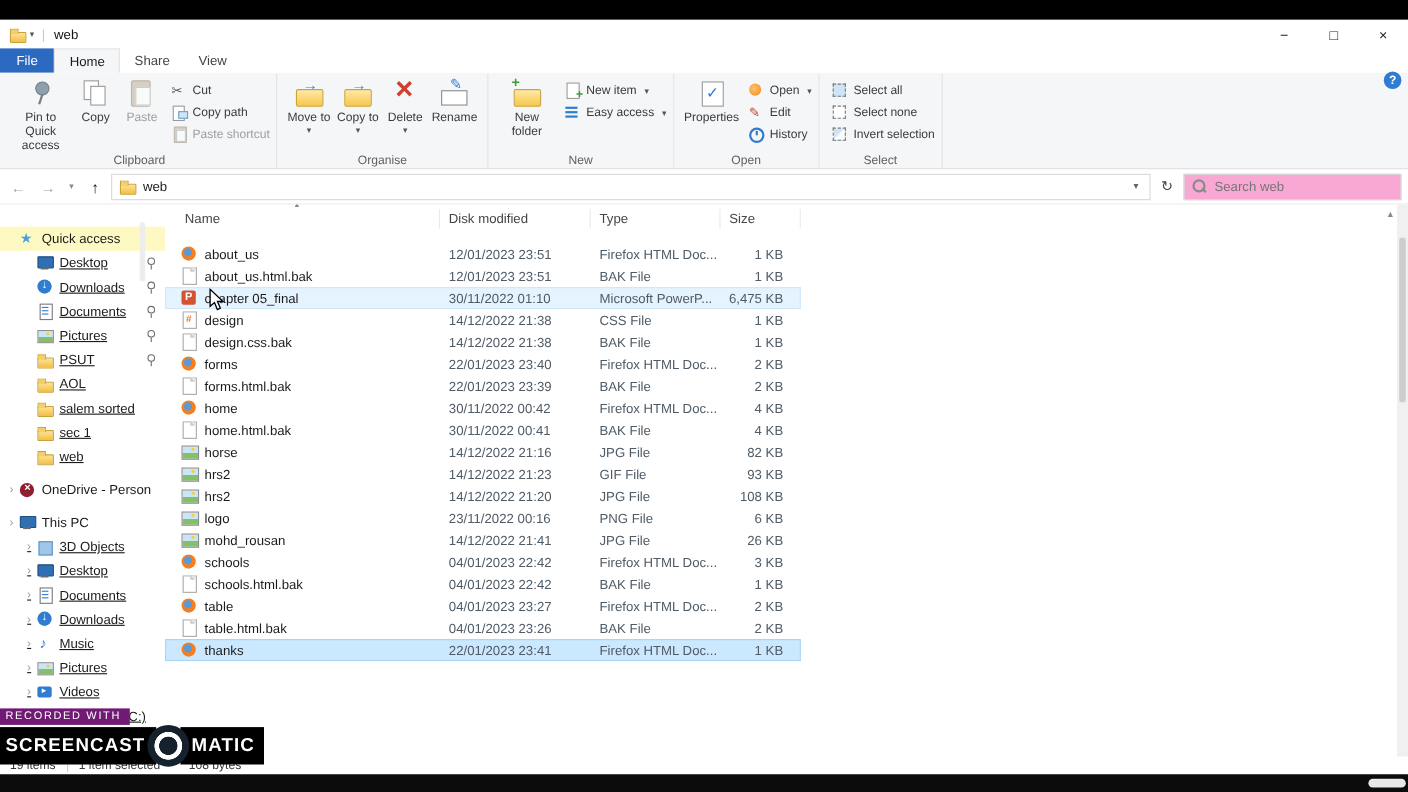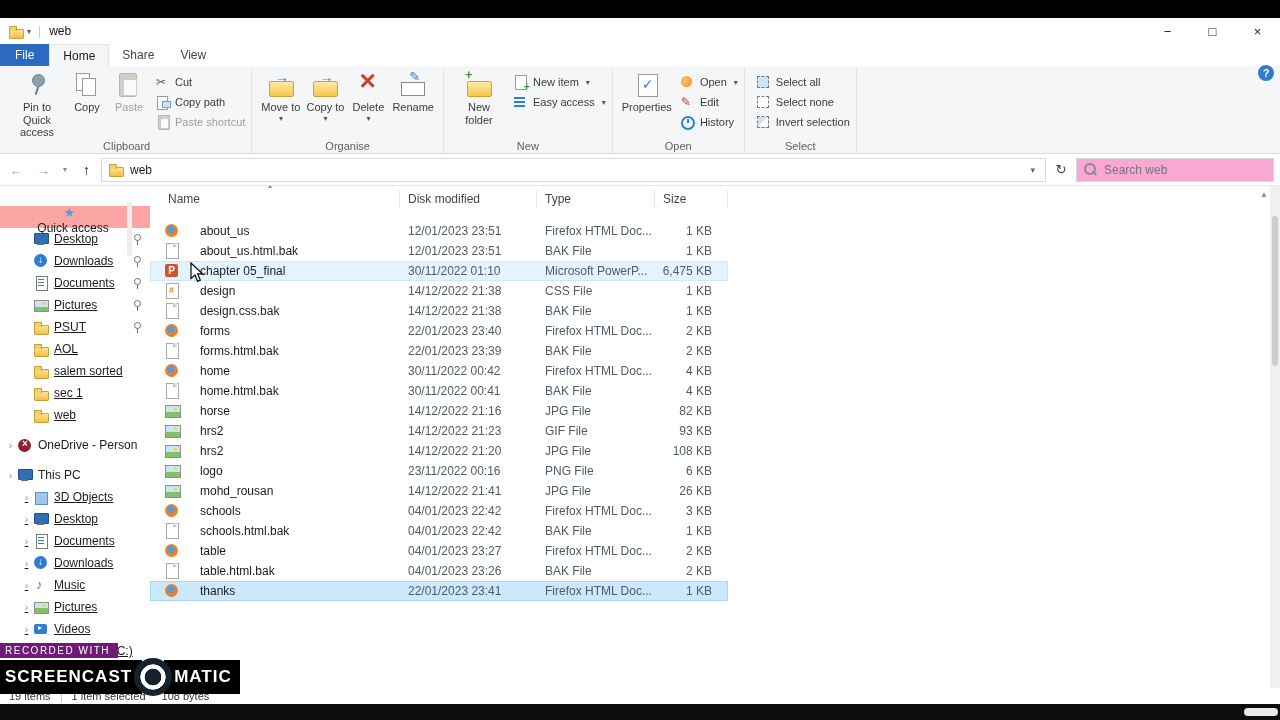--- a/index.html
+++ b/index.html
@@ -132,47 +132,47 @@
   .search-input::placeholder{color:#757575;opacity:1;}
 
   
   .main{flex:1;display:flex;position:relative;overflow:hidden;background:#fff;}
   .sidebar{width:150px;padding-top:20px;position:relative;flex:none;}
   .side-item{height:22px;display:flex;align-items:center;font-size:12px;color:#1b1b1b;padding-right:8px;white-space:nowrap;}
   .side-item.gap{margin-top:8px;}
   .chev{width:13px;text-align:center;color:#9a9a9a;font-size:11px;flex:none;}
   .lvl0{padding-left:4px;}
   .lvl1{padding-left:20px;text-decoration:underline;}
-  .hl{background:#fca5a5;flex-direction:column;}
+  .hl{background:#fef9c3;}
   .side-scroll{position:absolute;right:11px;top:4px;width:10px;text-align:center;color:#8a8a8a;font-size:8px;}
   .side-scroll-track{position:absolute;right:13px;top:16px;width:5px;height:54px;background:#ededed;border-radius:3px;}
 
   .filelist{flex:1;position:relative;}
   .col-headers{height:26px;display:flex;align-items:center;}
   .hcell{height:18px;display:flex;align-items:center;font-size:12px;color:#454545;border-right:1px solid #eaeaea;position:relative;}
   .hc0{width:250px;padding-left:18px;}
   .hc1{width:137px;padding-left:8px;}
   .hc2{width:118px;padding-left:8px;}
   .hc3{width:73px;padding-left:8px;}
   .sort-caret{position:absolute;left:118px;top:-9px;color:#8a8a8a;font-size:8px;}
   .rows{padding-top:9px;}
   .row{width:578px;height:20px;display:flex;align-items:center;font-size:12px;}
   .row.selected{background:var(--selection,#cce8ff);box-shadow:inset 0 0 0 1px #a8d6f5;}
   .row.hover{background:var(--hover,#e5f3ff);box-shadow:inset 0 0 0 1px #cfe8fa;}
-  .c-name{width:250px;display:flex;align-items:center;gap:20px;padding-left:14px;color:#1b1b1b;white-space:nowrap;overflow:hidden;}
+  .c-name{width:250px;display:flex;align-items:center;gap:6px;padding-left:14px;color:#1b1b1b;white-space:nowrap;overflow:hidden;}
   .c-date{width:137px;padding-left:8px;color:#4f5b66;}
   .c-type{width:118px;padding-left:8px;color:#4f5b66;white-space:nowrap;overflow:hidden;}
   .c-size{width:73px;text-align:right;padding-right:16px;color:#4f5b66;}
   .v-scroll{position:absolute;right:0;top:0;width:10px;height:100%;background:#f0f0f0;}
   .v-thumb{position:absolute;left:2px;top:30px;width:6px;height:150px;background:#cdcdcd;border-radius:3px;}
 
   
   .statusbar{height:16px;display:flex;align-items:center;font-size:11px;color:#333;padding-left:9px;gap:10px;flex:none;background:#fff;}
   .status-sep{width:1px;height:11px;background:#cfcfcf;}
-  .sel-size{margin-left:6px;}
+  .sel-size{margin-left:16px;}
 
   
   .bottom-bar{position:absolute;left:0;top:704px;width:1280px;height:16px;background:#0c0c0c;}
   .h-scroll{position:absolute;right:2px;top:4px;width:34px;height:8px;background:#e8e8e8;border-radius:4px;}
 
   
   .watermark{position:absolute;left:0;top:643px;z-index:40;}
   .wm-line1{display:inline-block;background:#701a75;color:#fff;font-size:10px;letter-spacing:1.5px;padding:2px 8px 2px 5px;}
   .wm-row{display:flex;align-items:center;margin-top:0;}
   .wm-screencast,.wm-matic{background:#000;color:#fff;font-weight:bold;font-size:17px;letter-spacing:1px;padding:7px 4px;}

